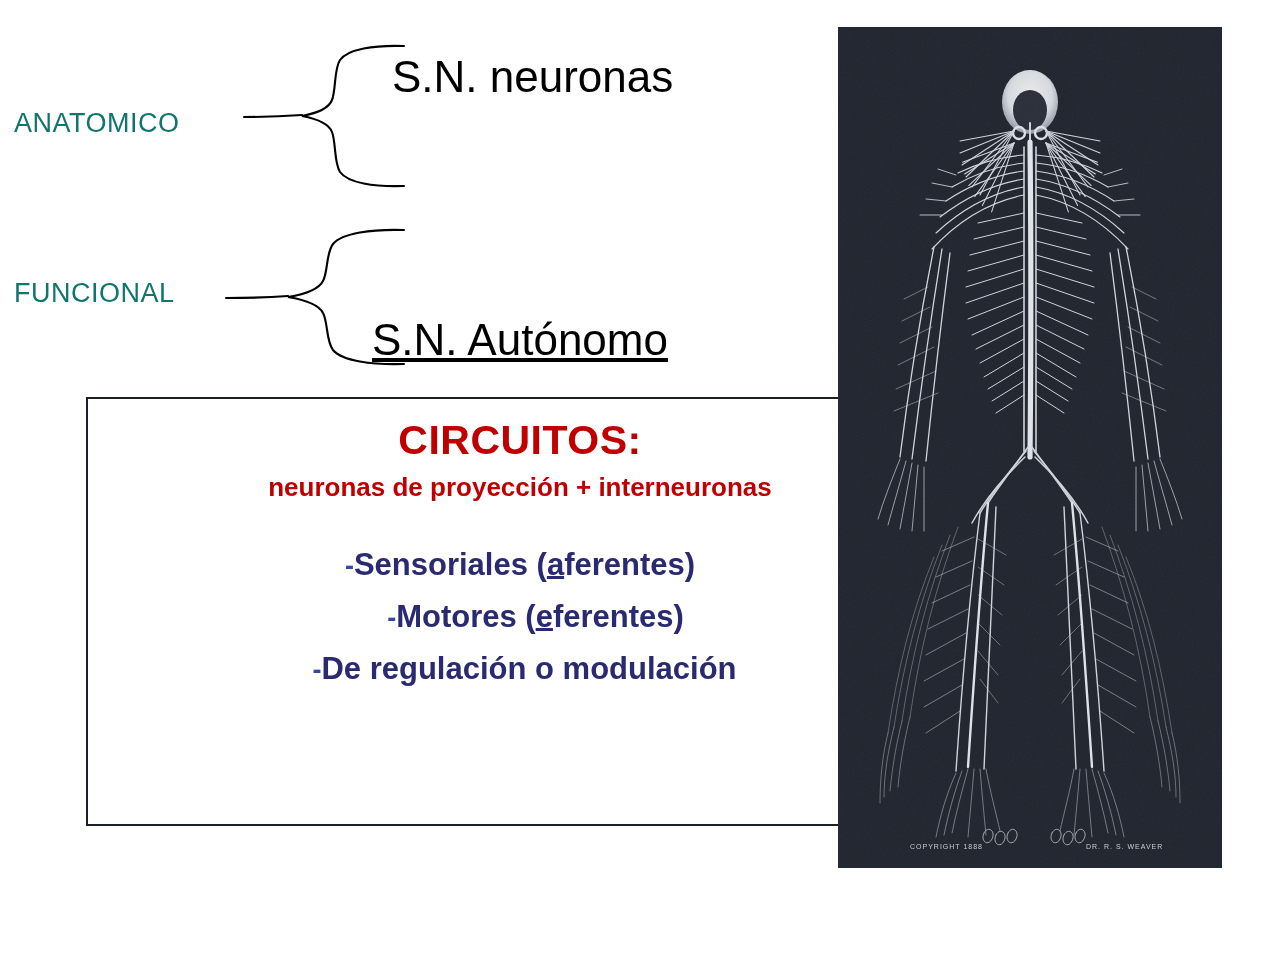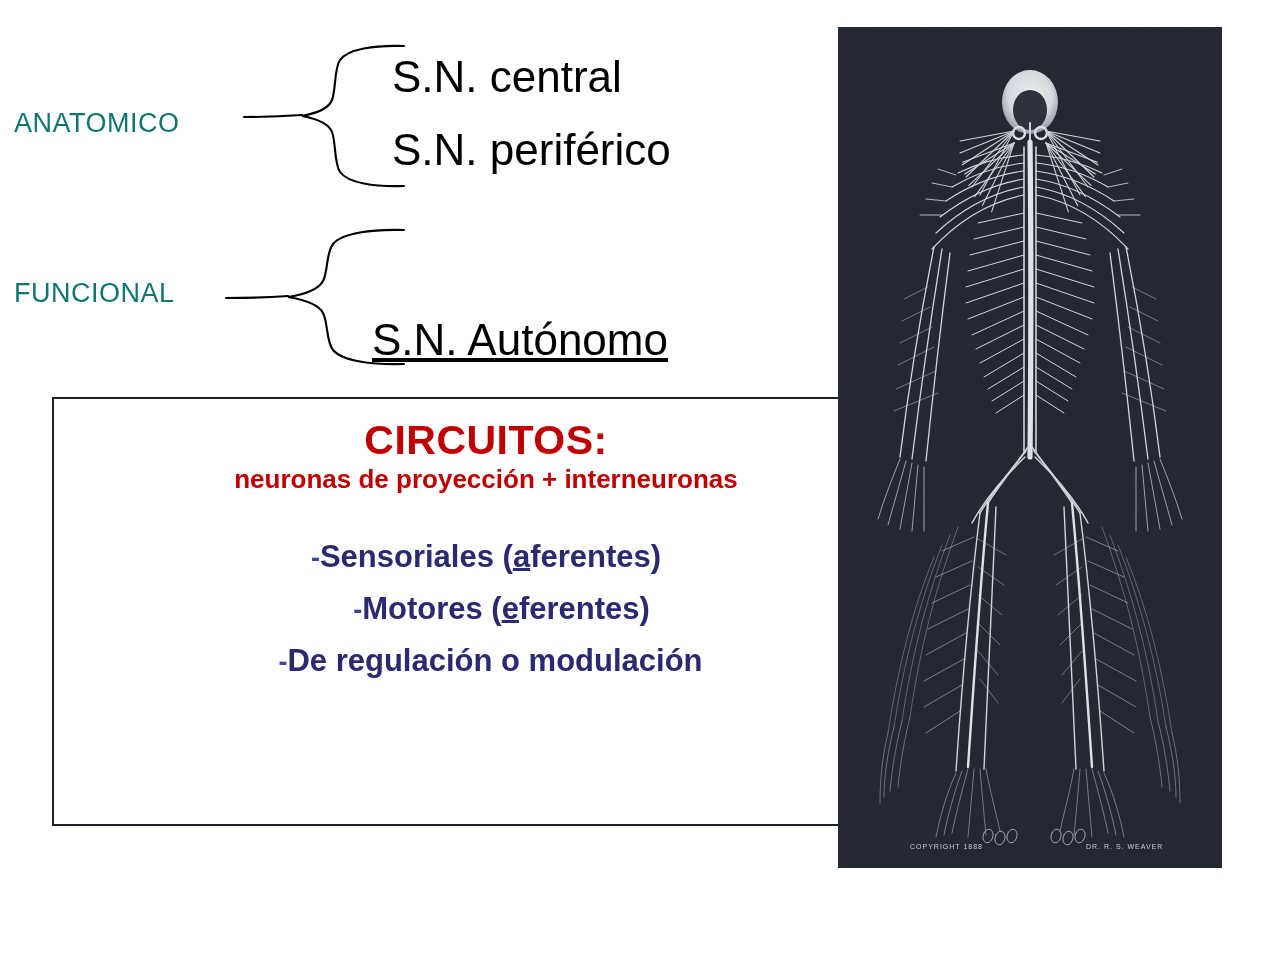--- a/index.html
+++ b/index.html
@@ -46,39 +46,39 @@
     line-height: 1;
   }
   #item-sn-central    { left: 392px; top: 55px; }
   #item-sn-periferico { left: 392px; top: 128px; }
   #item-sn-somatico   { left: 372px; top: 245px; }
   #item-sn-autonomo   { left: 372px; top: 318px; text-decoration: underline; }
 
   
   #circuitos-box {
     position: absolute;
-    left: 52px;
+    left: 86px;
     top: 397px;
     width: 868px;
     height: 429px;
     border: 2px solid #1b1f26;
     background: #ffffff;
     box-sizing: border-box;
     text-align: center;
   }
   #circuitos-title {
     margin-top: 20px;
     font-size: 41px;
     font-weight: bold;
     color: #C00000;
     letter-spacing: 0.5px;
     line-height: 1.05;
   }
   #circuitos-subtitle {
-    margin-top: 4px;
+    margin-top: 12px;
     font-size: 26px;
     font-weight: bold;
     color: #C00000;
     line-height: 1.05;
   }
   #circuit-list {
     margin: 0;
     padding: 0;
     list-style: none;
     margin-top: 48px;
@@ -129,22 +129,21 @@
       <path class="brace-path" d="M 160 8
                C 130 7 104 11 96 22
                C 90 31 92 52 88 62
                C 85 70 74 75 58 78
                C 74 81 85 86 88 94
                C 92 104 90 125 96 134
                C 104 145 130 149 160 148"></path>
     </svg>
   </div>
 
-  <div class="branch-item" id="item-sn-central">S.N. central</div>
-  <div class="branch-item" id="item-sn-periferico">S.N. periférico</div>
+  <div class="branch-item" id="item-sn-central">S.N. neuronas</div>
 
   <div class="group-label" id="label-funcional">FUNCIONAL</div>
 
   <div class="brace-wrap" id="brace-funcional">
     <svg viewBox="0 0 178 148" preserveAspectRatio="none">
       <path class="brace-stem" d="M 0 74 C 32 74 48 73 62 72"></path>
       <path class="brace-path" d="M 178 6
                C 146 5 116 9 107 20
                C 100 29 102 48 97 57
                C 93 65 80 70 62 73

